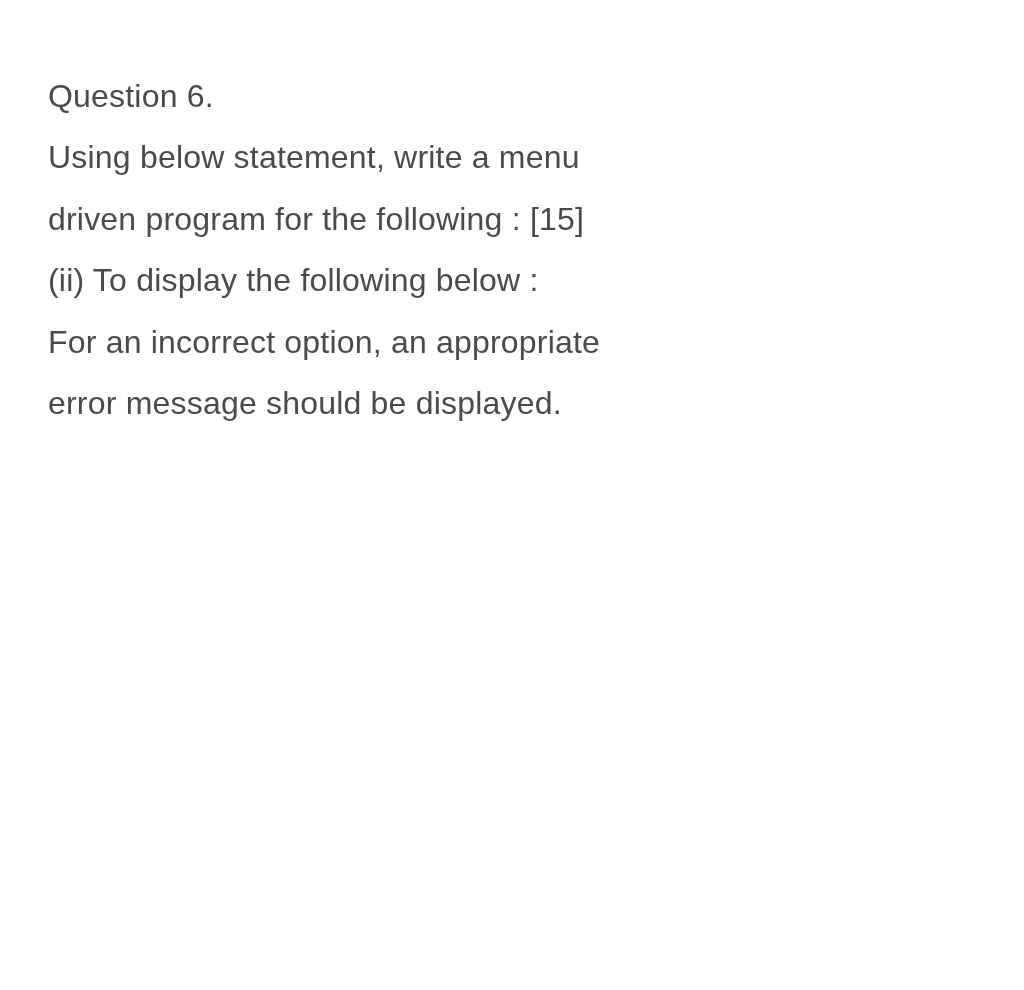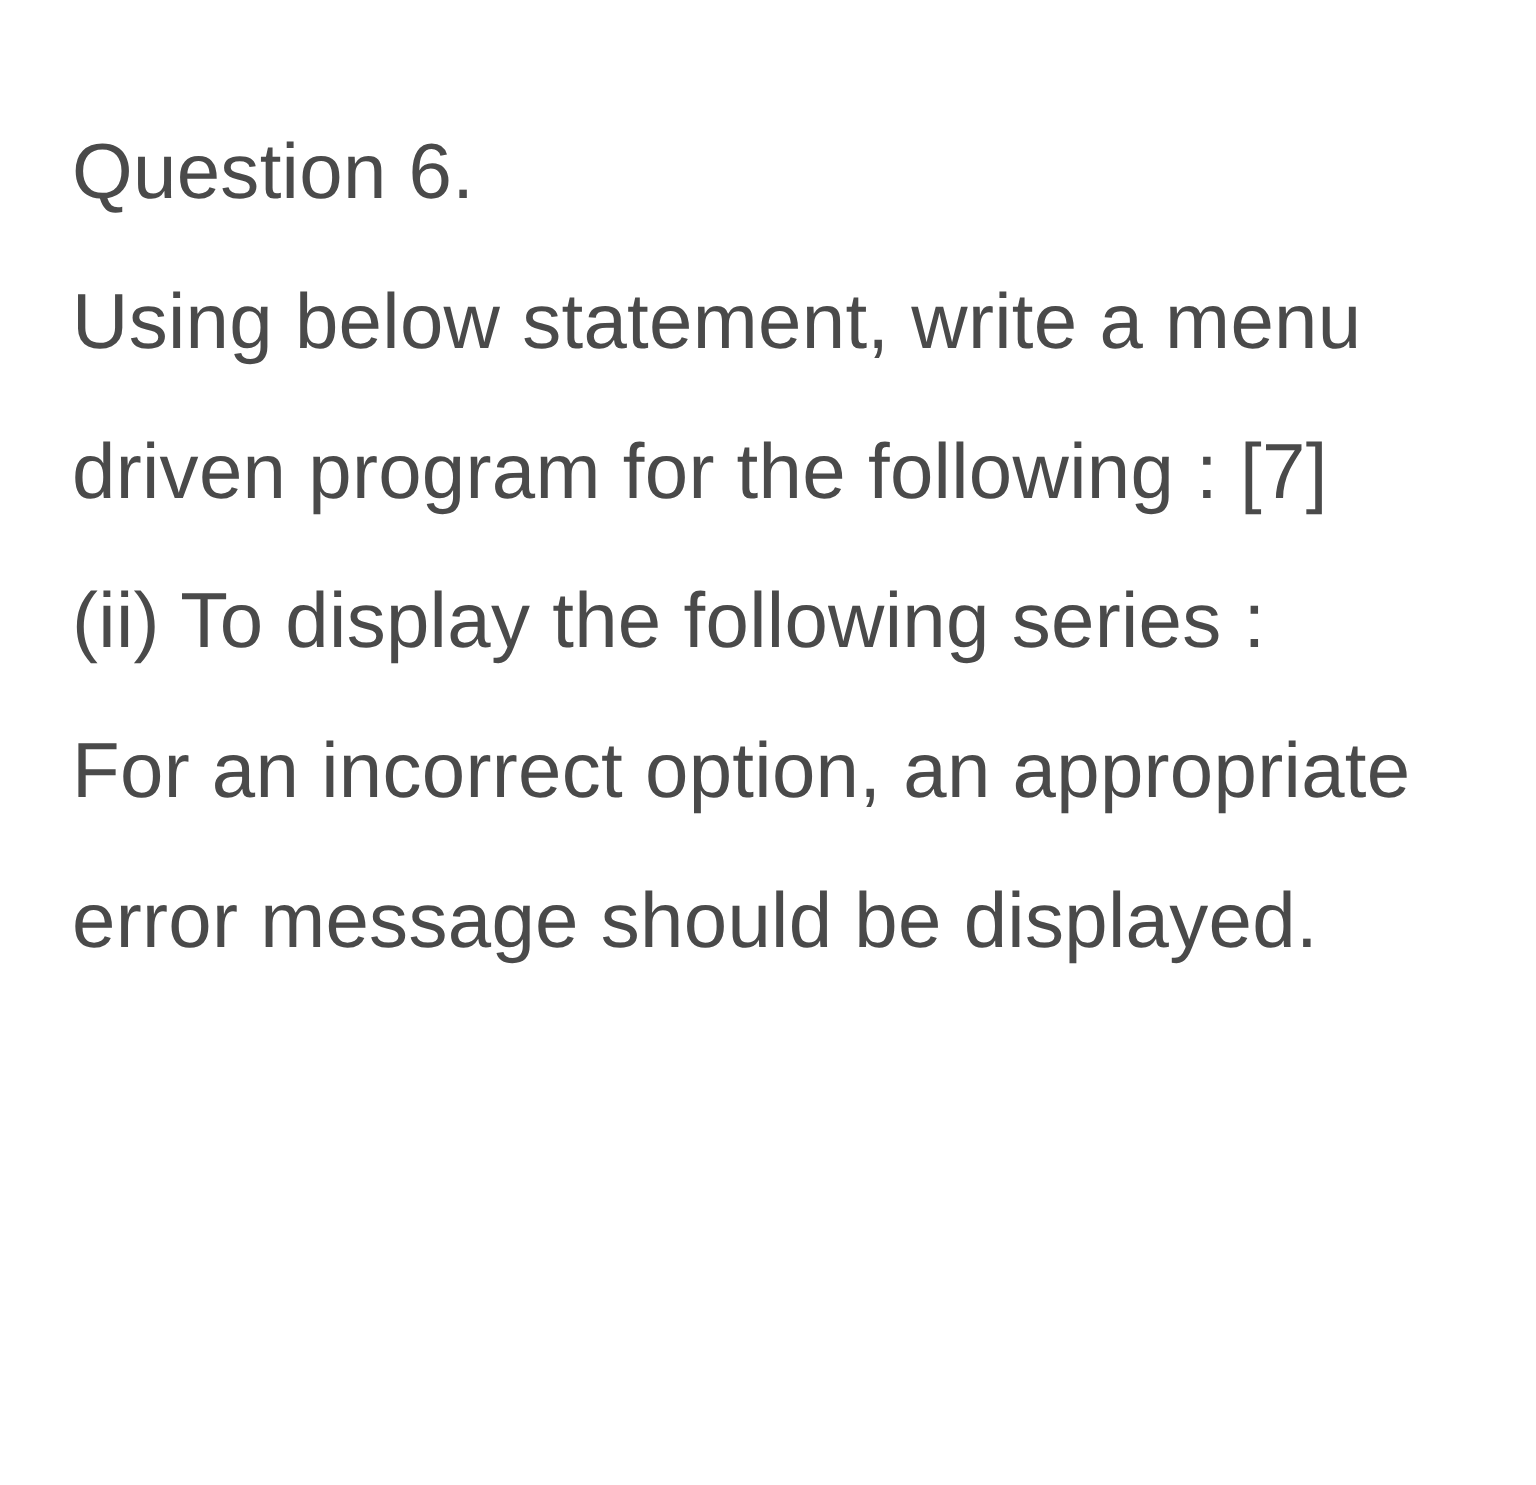--- a/index.html
+++ b/index.html
@@ -9,21 +9,21 @@
     }
     body {
       width: 1024px;
       height: 990px;
       background: #ffffff;
       font-family: Arial, Helvetica, sans-serif;
       color: #4a4a4a;
       padding: 66px 48px;
     }
     .content {
-      font-size: 52px;
+      font-size: 32px;
       line-height: 1.92;
       letter-spacing: 0.2px;
       font-weight: 400;
     }
     .line {
       display: block;
     }
     sup {
       font-size: 0.68em;
       vertical-align: super;
@@ -31,17 +31,17 @@
       position: relative;
       top: 0.05em;
     }
   </style>
 </head>
 <body>
 
 <div class="content">
   <span class="line">Question 6.</span>
   <span class="line">Using below statement, write a menu</span>
-  <span class="line">driven program for the following : [7]</span>
-  <span class="line">(ii) To display the following series :</span>
+  <span class="line">driven program for the following : [15]</span>
+  <span class="line">(ii) To display the following below :</span>
   <span class="line">For an incorrect option, an appropriate</span>
   <span class="line">error message should be displayed.</span>
 </div>
 
 </body></html>

